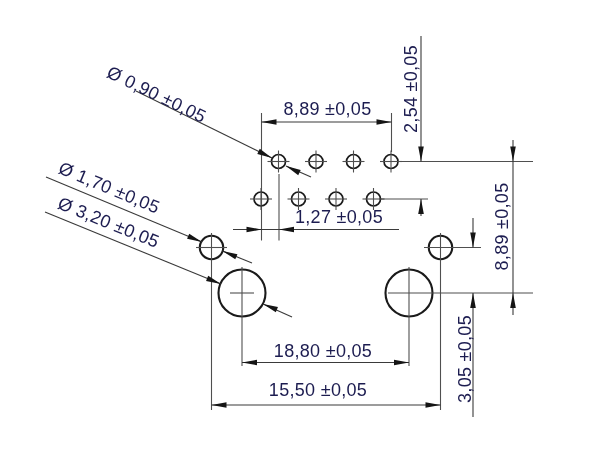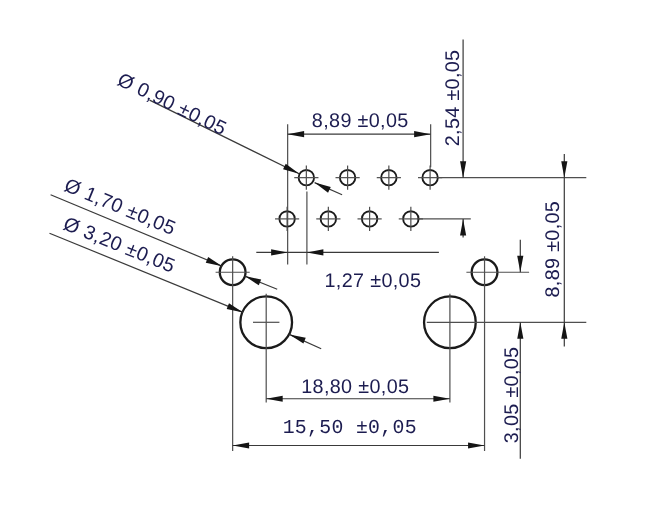--- a/index.html
+++ b/index.html
@@ -157,29 +157,29 @@
         <line class="dline" x1="263" y1="304" x2="292" y2="317"></line>
         <polygon class="arr" points="0,0 -15,-2.8 -15,2.8" transform="translate(263,304) rotate(202.2)"></polygon>
       </g>
     </g>
   </svg>
 
   <div class="dim ctr" style="left:267px; top:100px; width:121px;">8,89 ±0,05</div>
 
   <div class="dim ctr rot-ccw" style="left:402px; top:145px; width:112px;">2,54 ±0,05</div>
 
-  <div class="dim" style="left:295px; top:208px;margin-top:38px;">1,27 ±0,05</div>
+  <div class="dim" style="left:295px; top:208px;">1,27 ±0,05</div>
 
   <div class="dim ctr rot-ccw" style="left:493px; top:283px; width:113px;">8,89 ±0,05</div>
 
   <div class="dim ctr rot-ccw" style="left:456px; top:418px; width:118px;">3,05 ±0,05</div>
 
   <div class="dim ctr" style="left:258px; top:342px; width:130px;">18,80 ±0,05</div>
 
-  <div class="dim ctr" style="left:253px; top:381px; width:130px;font-family:Liberation Mono, monospace;">15,50 ±0,05</div>
+  <div class="dim ctr" style="left:253px; top:381px; width:130px;">15,50 ±0,05</div>
 
   <div class="dim lead" style="left:112px; top:63px; transform:rotate(25.8deg);">Ø 0,90 ±0,05</div>
 
   <div class="dim lead" style="left:63px; top:159px; transform:rotate(22.5deg);">Ø 1,70 ±0,05</div>
 
   <div class="dim lead" style="left:62px; top:194px; transform:rotate(22deg);">Ø 3,20 ±0,05</div>
 
 </div>
 
 </body></html>

